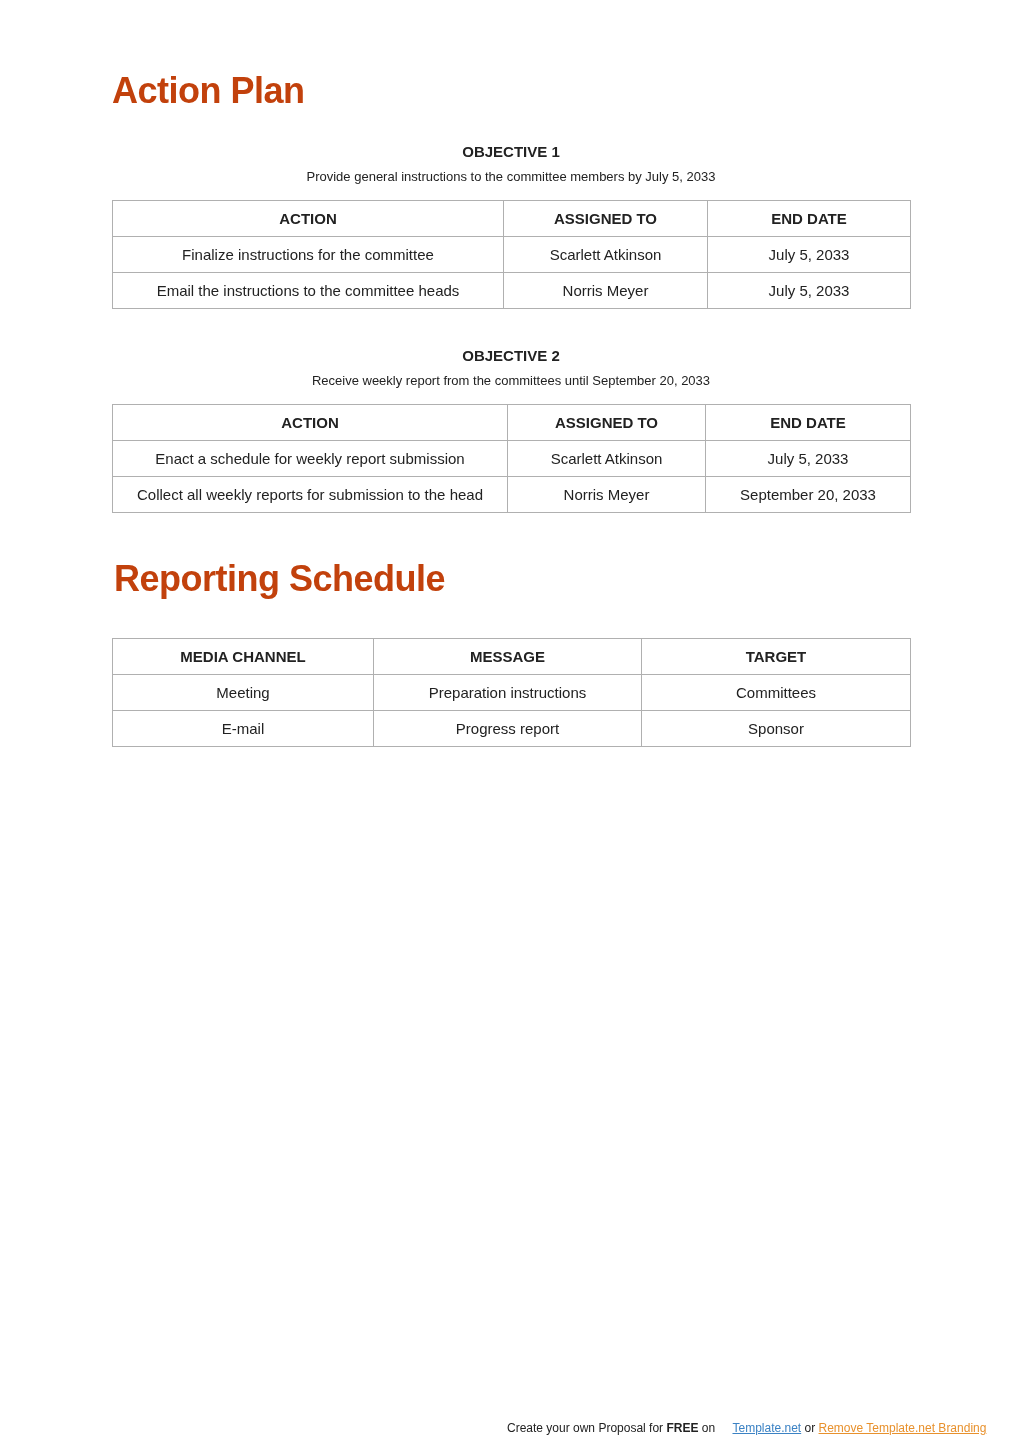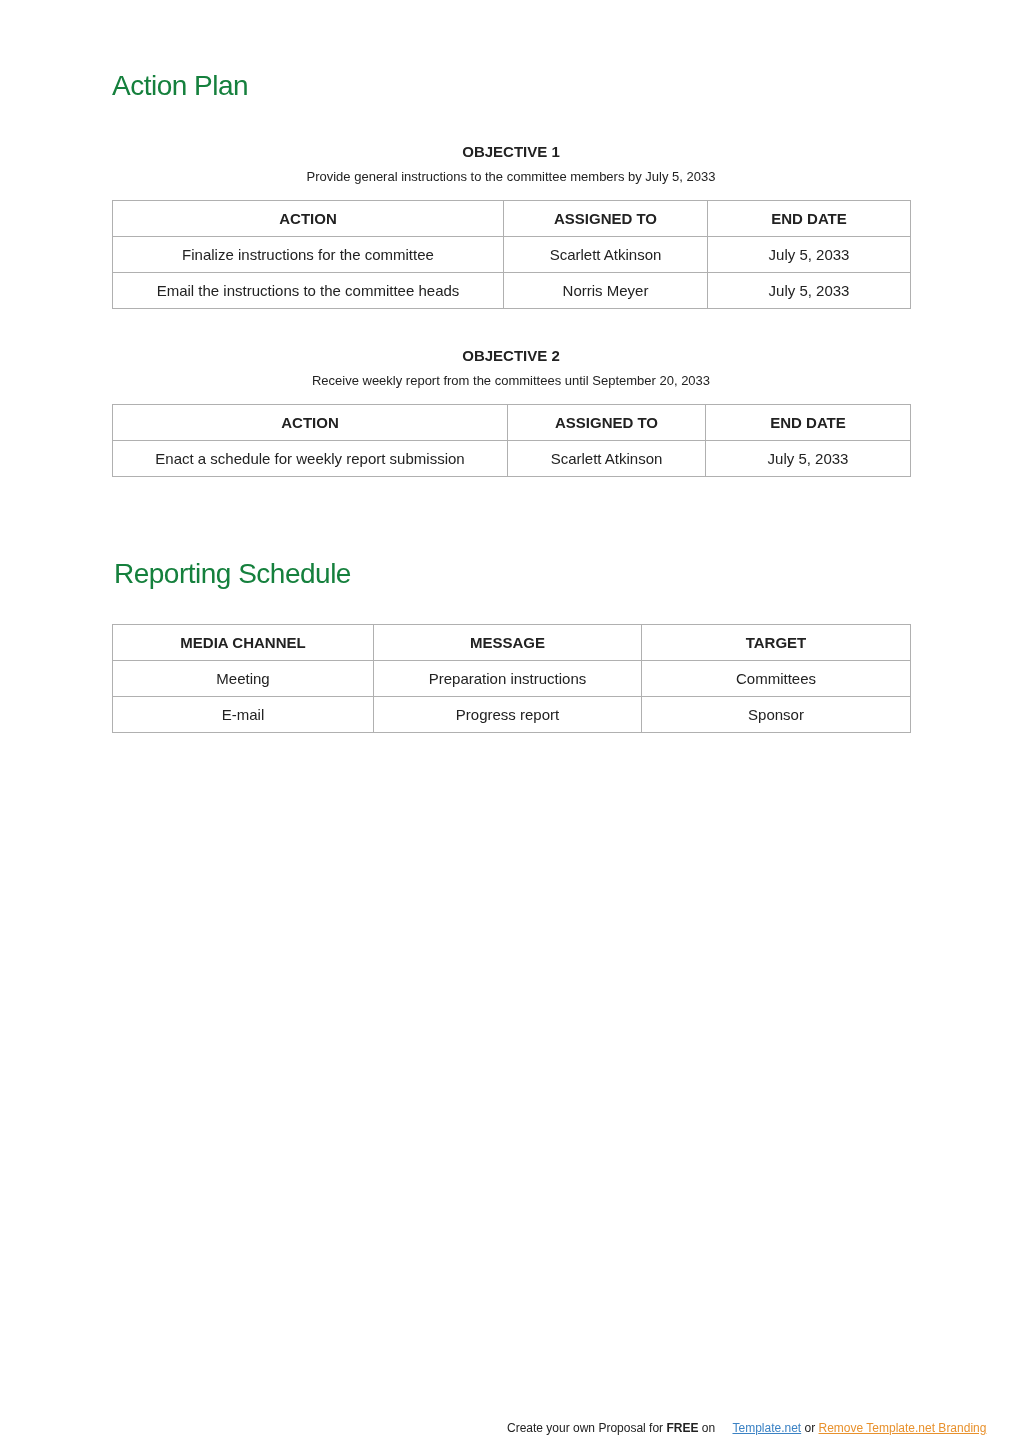--- a/index.html
+++ b/index.html
@@ -2,42 +2,42 @@
 <html><head>
   <meta charset="utf-8">
   <style>
     html, body { margin: 0; padding: 0; background: #ffffff; }
     body {
       width: 1024px; height: 1446px; position: relative; overflow: hidden;
       font-family: "Liberation Sans", "DejaVu Sans", sans-serif; color: #222222;
     }
     .page { position: absolute; left: 112px; top: 0; width: 798px; }
     h1 {
-      font-size: 28px; font-weight: normal; margin: 0; color: #15803d;
+      font-size: 36px; font-weight: bold; margin: 0; color: #c2410c;
       letter-spacing: -0.5px; position: absolute; left: 0;
     }
     #title-action { top: 70px; }
     #title-reporting { top: 558px; left: 2px; }
     .objective { position: absolute; left: 0; width: 798px; text-align: center; }
     .obj-label { font-size: 15px; font-weight: bold; color: #222; height: 24px; line-height: 24px; }
     .obj-desc { font-size: 13px; color: #222; height: 26px; line-height: 26px; }
     table {
       position: absolute; left: 0; width: 798px; border-collapse: collapse;
       font-size: 15px; table-layout: fixed;
     }
     td, th {
       border: 1px solid #b0b0b0; height: 35px; padding: 0 24px; text-align: center;
       color: #222; white-space: nowrap;
     }
     th { font-weight: bold; }
     #obj1 { top: 140px; }
     #table1 { top: 200px; }
     #obj2 { top: 344px; }
     #table2 { top: 404px; }
-    #table3 { top: 624px; }
+    #table3 { top: 638px; }
     .footer {
       position: absolute; top: 1418px; left: 507px; font-size: 12px; color: #222;
       white-space: nowrap; line-height: 20px;
     }
     .footer b { font-weight: bold; }
     .footer .link-blue { color: #3b82c4; text-decoration: underline; margin-left: 14px; }
     .footer .link-orange { color: #e8912d; text-decoration: underline; }
   </style>
 </head>
 <body>
@@ -90,20 +90,25 @@
         <tr>
       <th>ACTION</th>
       <th>ASSIGNED TO</th>
       <th>END DATE</th>
     </tr>
     <tr>
       <td>Enact a schedule for weekly report submission</td>
       <td>Scarlett Atkinson</td>
       <td>July 5, 2033</td>
     </tr>
+    <tr>
+      <td>Collect all weekly reports for submission to the head</td>
+      <td>Norris Meyer</td>
+      <td>September 20, 2033</td>
+    </tr>
   </tbody>
     </table>
 
   <h1 id="title-reporting">Reporting Schedule</h1>
 
   <table id="table3">
     <colgroup>
         <col style="width:261px">
         <col style="width:268px">
         <col style="width:269px">

